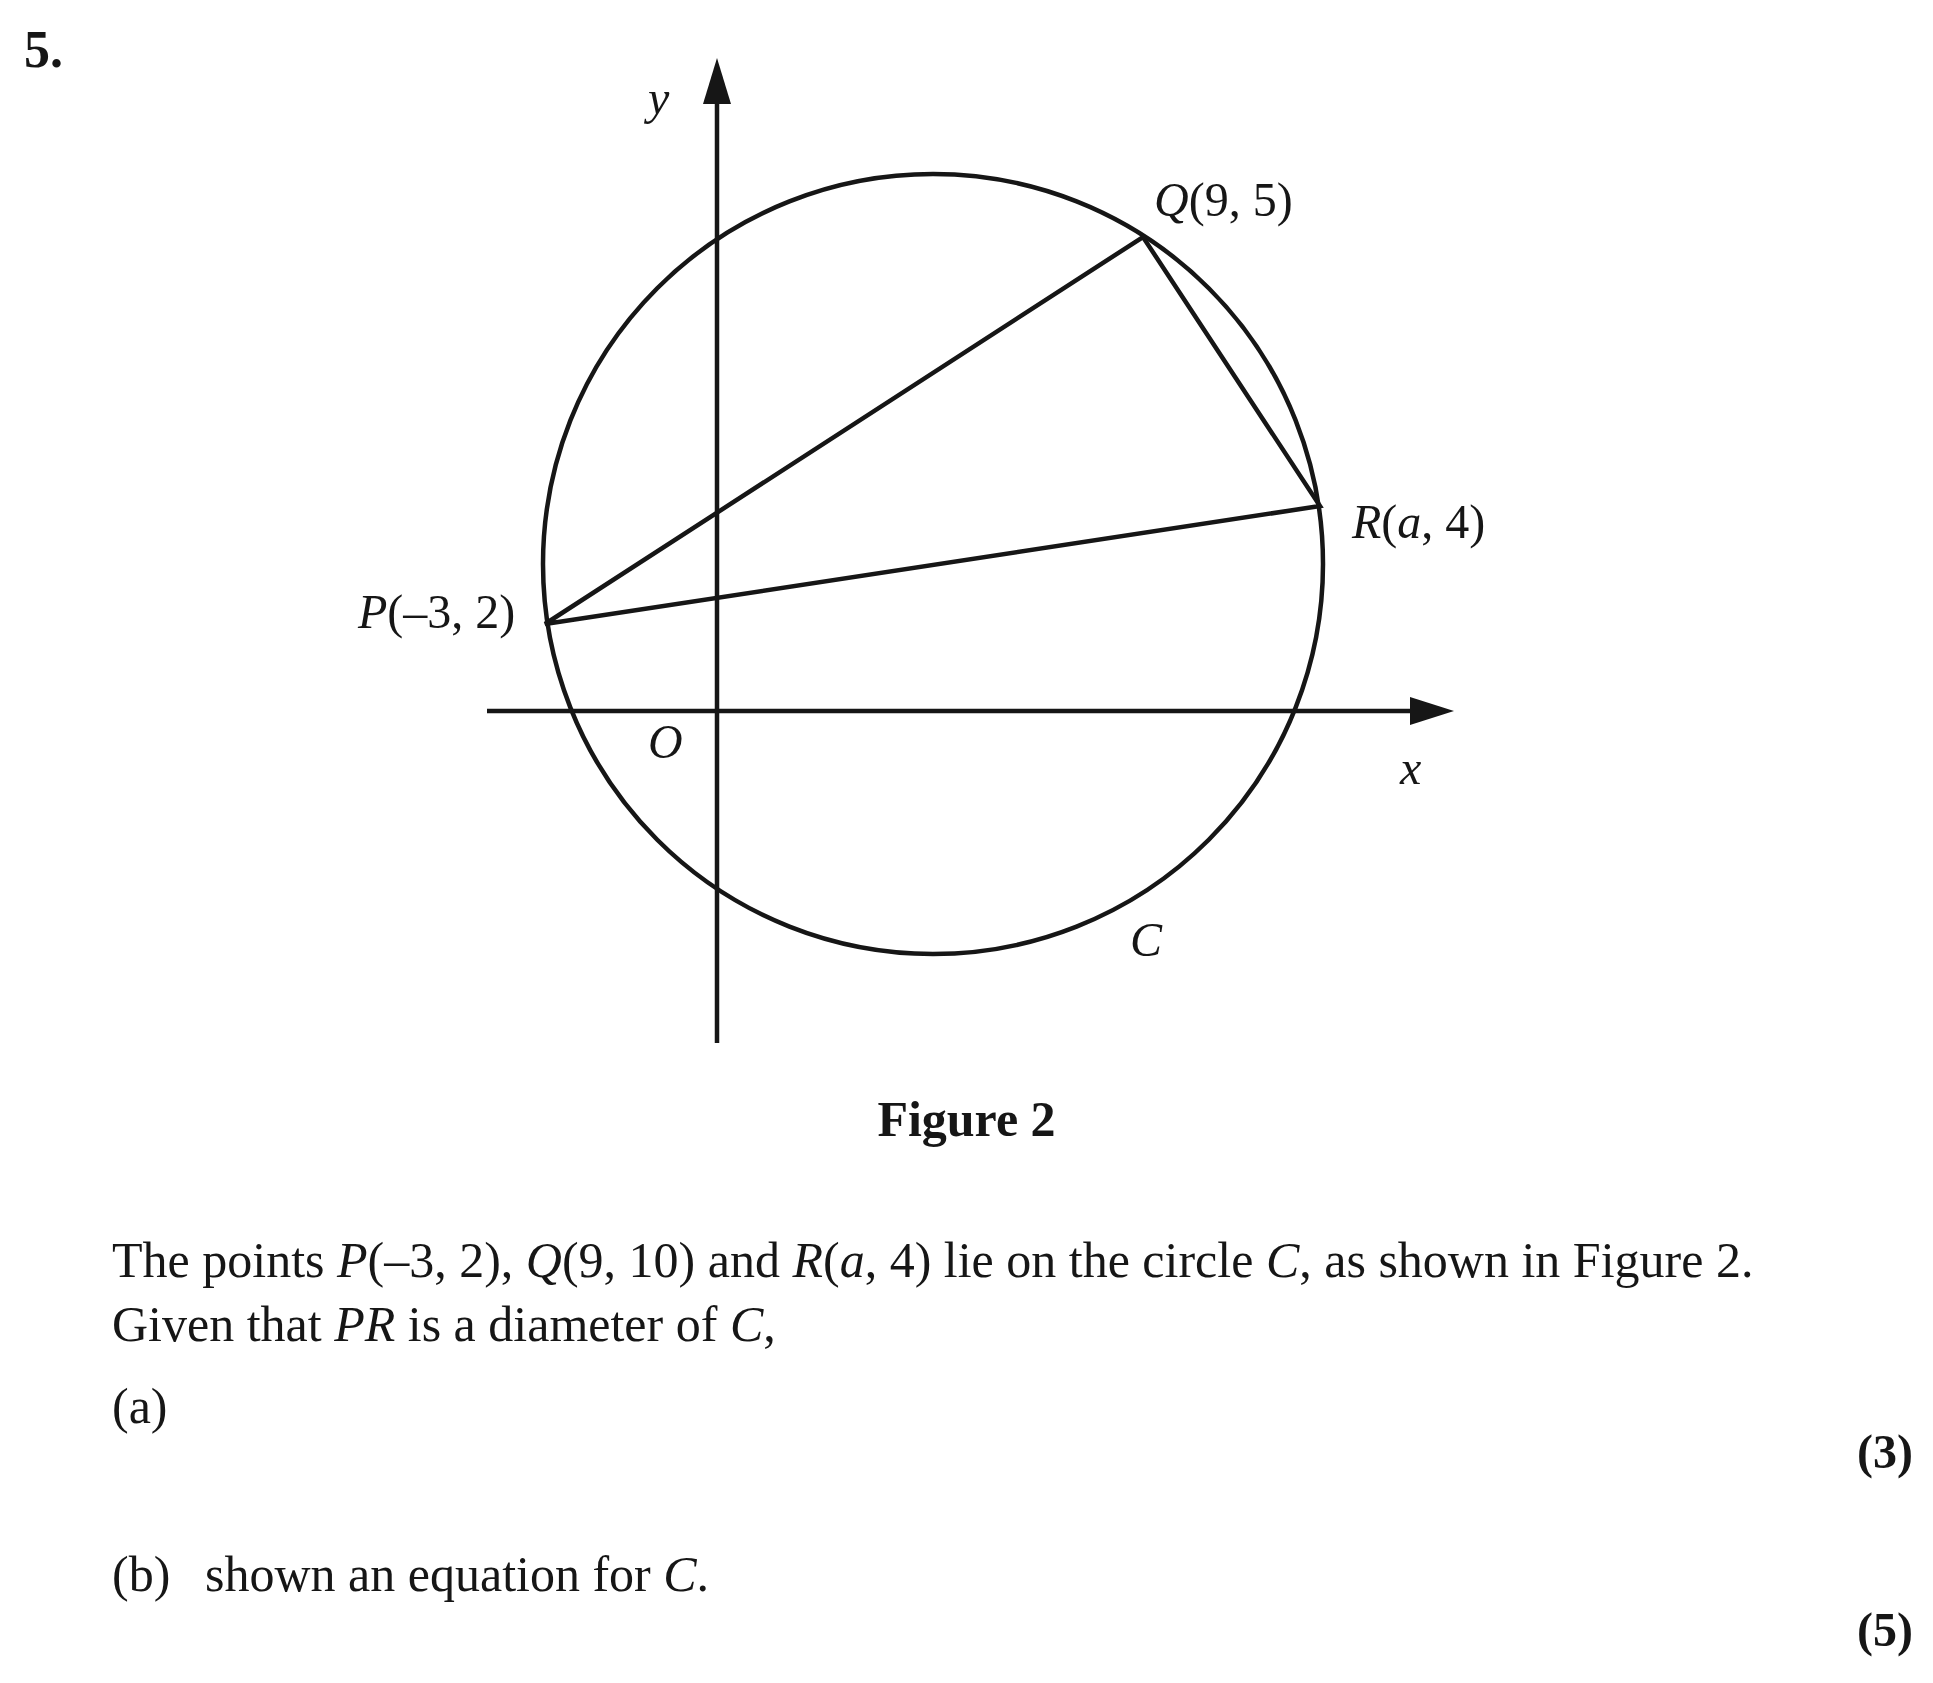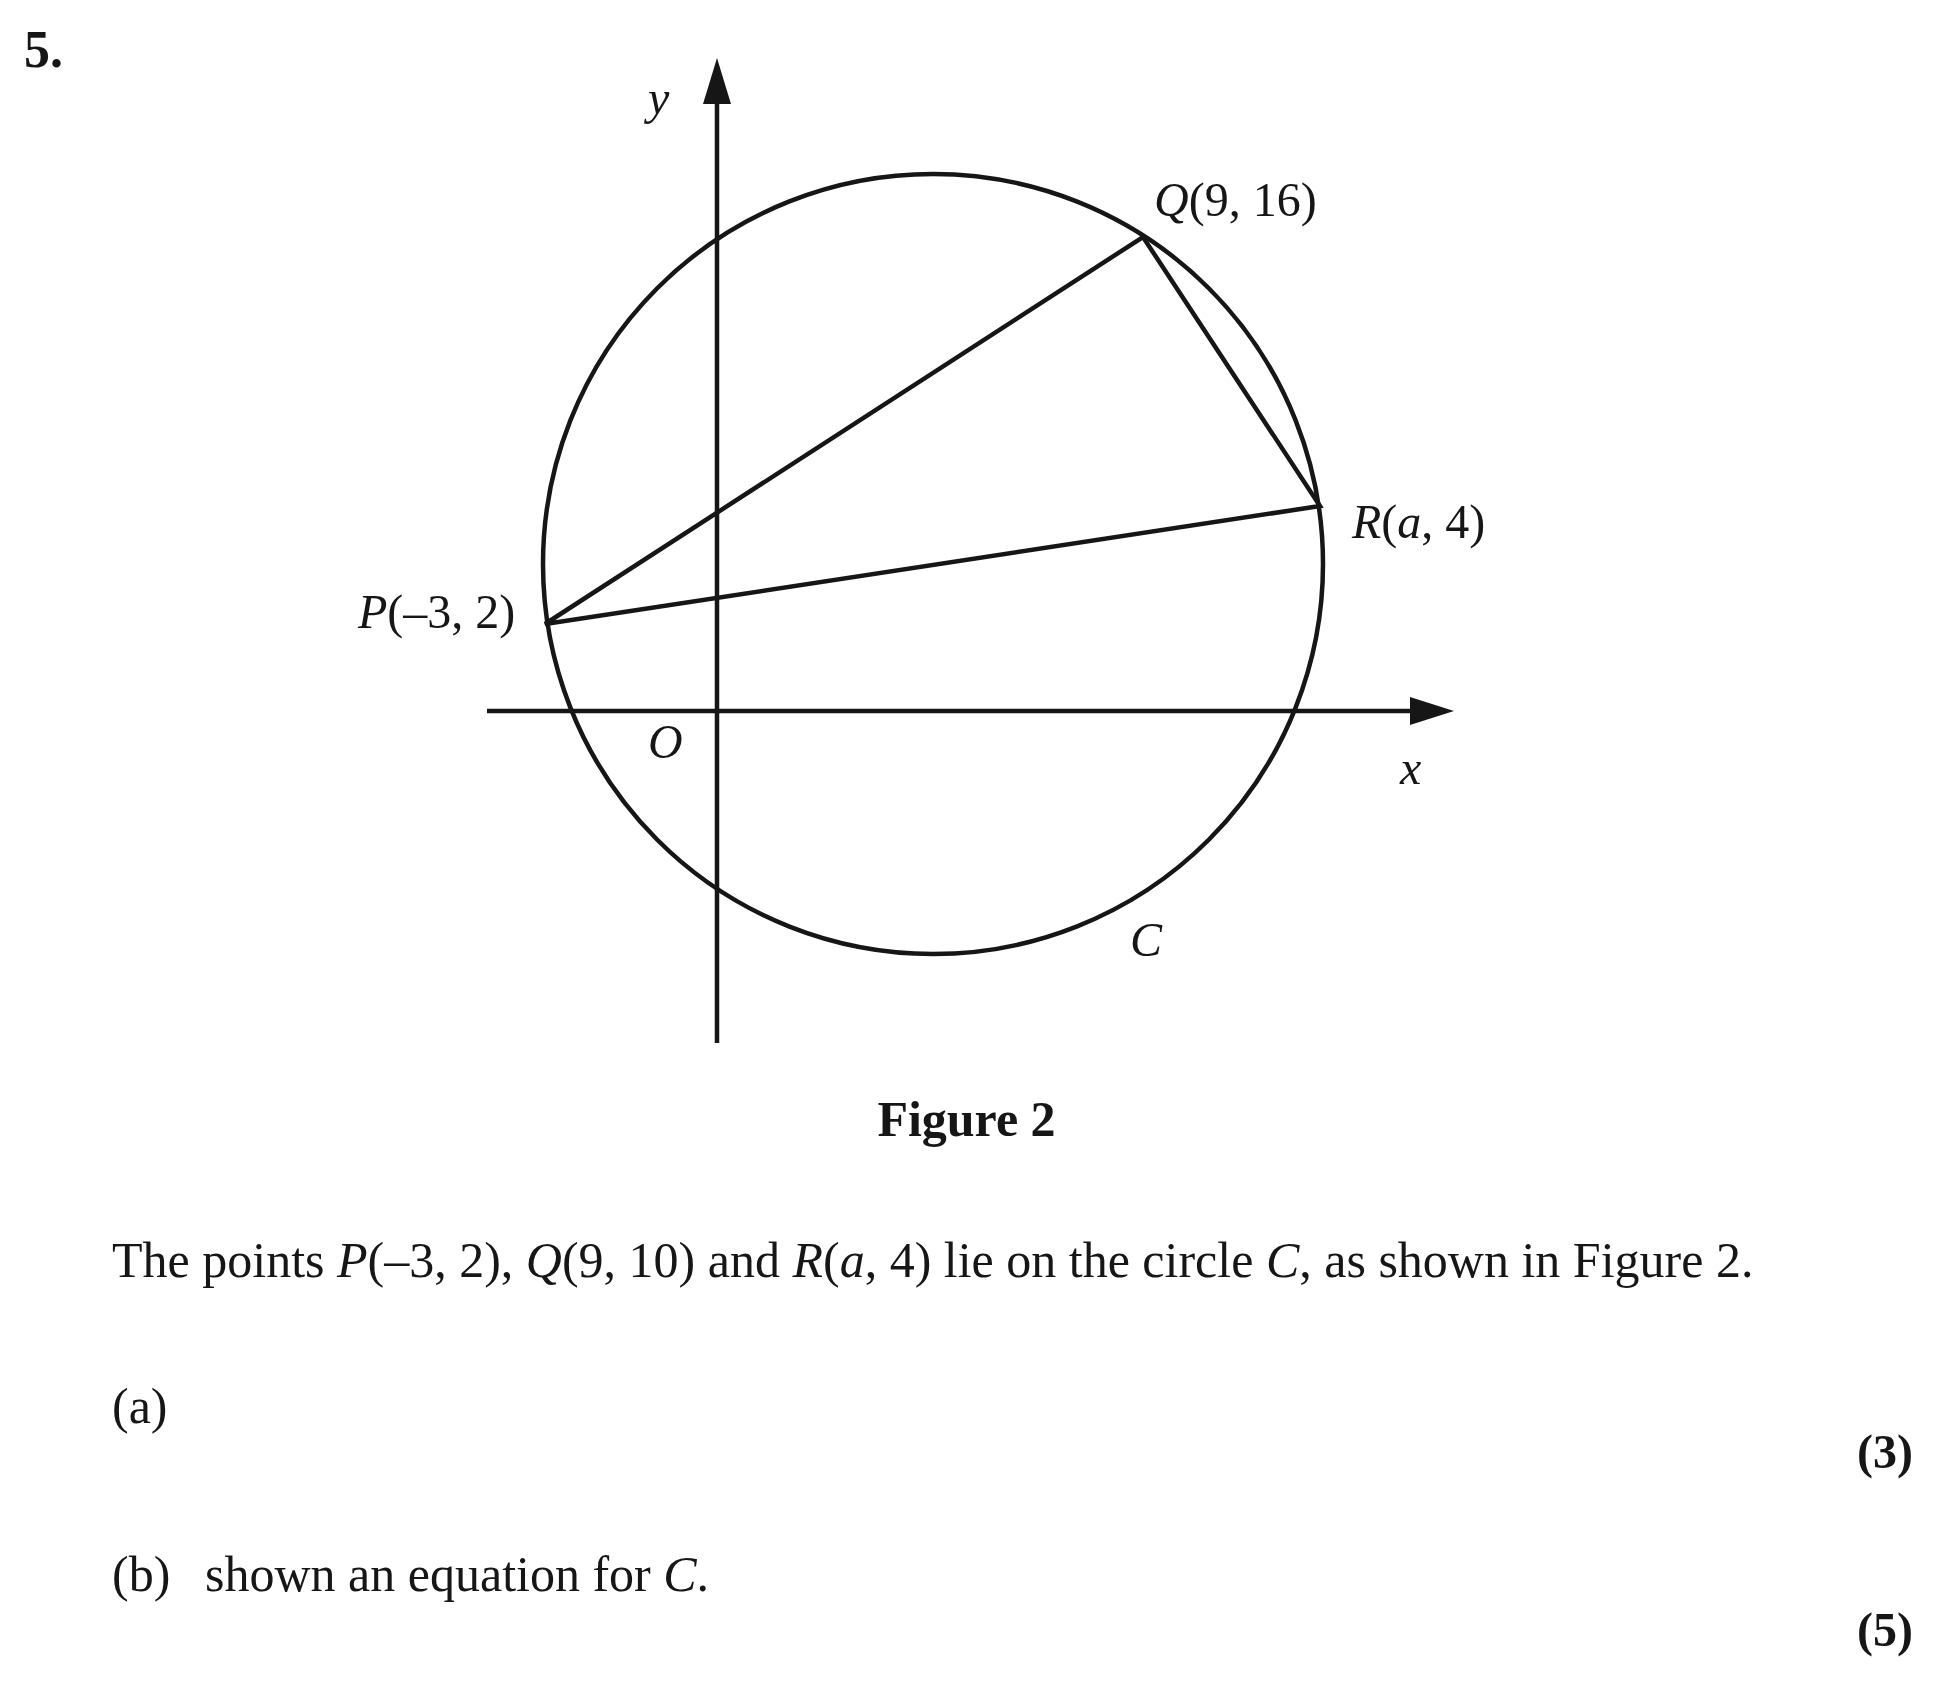--- a/index.html
+++ b/index.html
@@ -94,32 +94,33 @@
 
   <polygon points="545,624 1143,237 1320,506" fill="none" stroke="#161616" stroke-width="4.5" stroke-linejoin="miter"></polygon>
 </svg>
 
 <div id="y-axis-label" class="abs fig-label it">y</div>
 
 <div id="x-axis-label" class="abs fig-label it">x</div>
 
 <div id="origin-label" class="abs fig-label it">O</div>
 
-<div id="point-label-q" class="abs fig-label"><span class="it">Q</span><span>(9, 16)</span></div>
+<div id="point-label-q" class="abs fig-label"><span class="it">Q</span><span>(9, 5)</span></div>
 
 <div id="point-label-r" class="abs fig-label"><span class="it">R</span><span>(</span><span class="it">a</span><span>, 4)</span></div>
 
 <div id="point-label-p" class="abs fig-label"><span class="it">P</span><span>(–3, 2)</span></div>
 
 <div id="circle-label" class="abs fig-label it">C</div>
 
 <div id="figure-caption" class="abs">Figure 2</div>
 
 <div id="intro-text" class="abs">
   <div class="nowrap"><span>The points </span><span class="it">P</span><span>(–3, 2), </span><span class="it">Q</span><span>(9, 10) and </span><span class="it">R</span><span>(</span><span class="it">a</span><span>, 4) lie on the circle </span><span class="it">C</span><span>, as shown in Figure 2.</span></div>
+  <div class="nowrap"><span>Given that </span><span class="it">PR</span><span> is a diameter of </span><span class="it">C</span><span>,</span></div>
 </div>
 
 <div id="part-a-row" class="abs part-row">
   <span class="part-label">(a)</span>
 </div>
 
 <div id="part-a-marks" class="abs marks">(3)</div>
 
 <div id="part-b-row" class="abs part-row">
   <span class="part-label">(b)</span>

